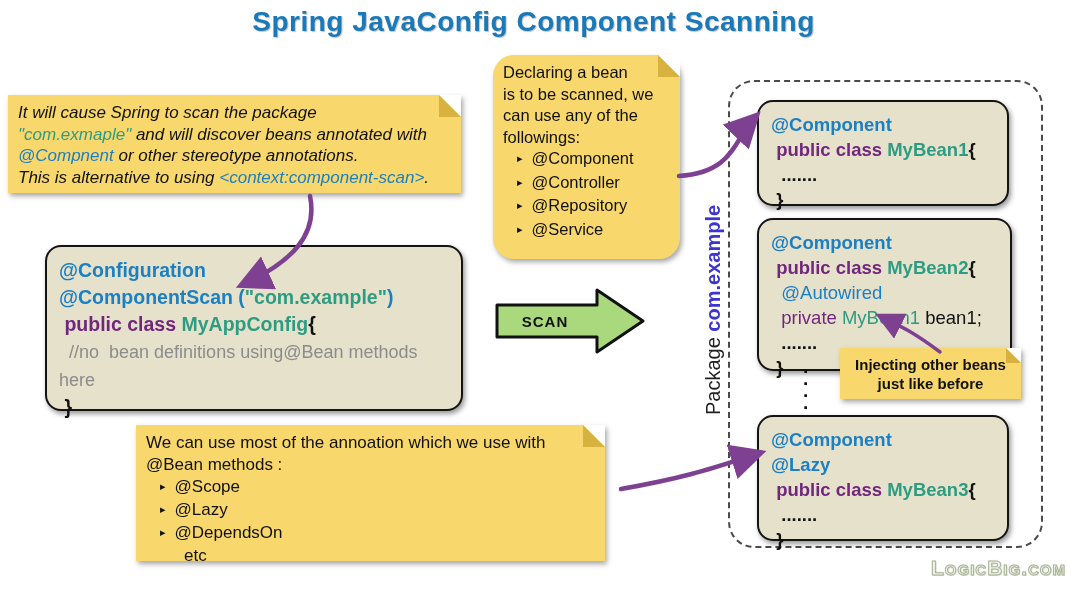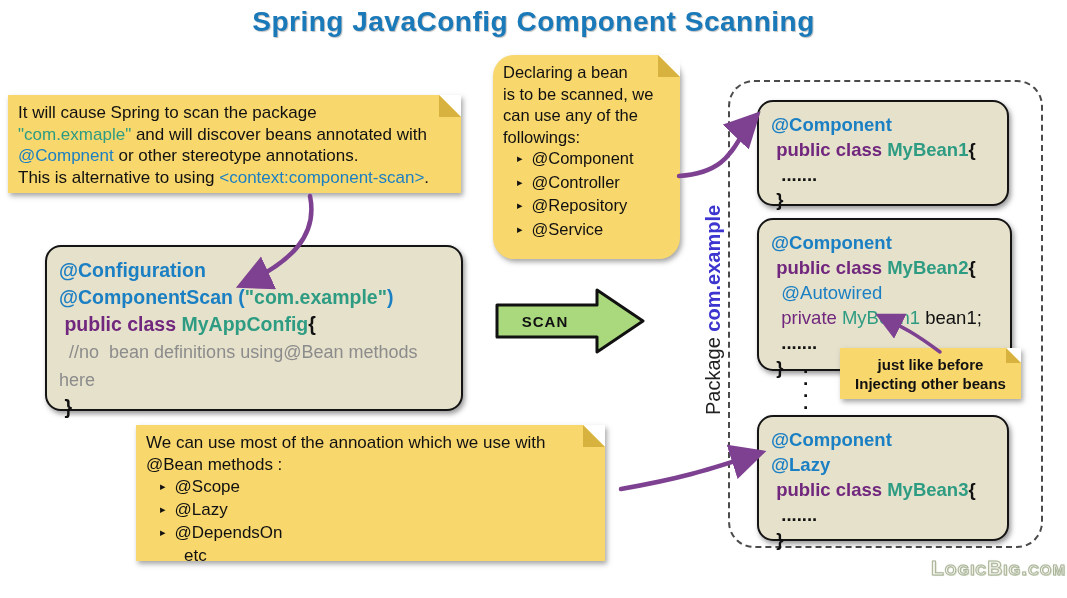--- a/index.html
+++ b/index.html
@@ -13,21 +13,21 @@
 
   
   .note { position:absolute; background:#f8d76d; box-shadow:2px 3px 5px rgba(80,80,80,.5);
           color:#111; }
   .fold-w, .fold-d { position:absolute; top:0; right:0; width:22px; height:22px; }
   .fold-w { background:#fff; clip-path:polygon(0 0,100% 0,100% 100%); }
   .fold-d { background:#d8b23f; clip-path:polygon(0 0,100% 100%,0 100%); }
   .note .inner { position:relative; padding:7px 10px; }
 
   .note-a { left:8px; top:95px; width:453px; height:98px; font-size:17px; }
-  .note-a .inner div { line-height:21.5px; white-space:pre-wrap; }
+  .note-a .inner div { line-height:21.5px; white-space:pre-wrap;font-style:italic; }
 
   .note-b { left:493px; top:55px; width:187px; height:204px; font-size:16.5px;border-radius:21px; }
   .note-b .inner div { line-height:21.5px; }
 
   .note-c { left:136px; top:425px; width:469px; height:136px; font-size:17px; }
   .note-c .inner div { line-height:22px; }
 
   .note-inject { left:840px; top:348px; width:181px; height:51px; font-size:15px;
                  font-weight:bold; text-align:center; z-index:6; }
   .note-inject .fold-w, .note-inject .fold-d { width:15px; height:15px; }
@@ -191,22 +191,22 @@
         <div class="tl"><span class="bk"> }</span></div>
       </div>
   </div>
 
   <div class="vdots">····</div>
 
   <div class="note note-inject">
     <div class="fold-w"></div>
     <div class="fold-d"></div>
     <div class="inner">
+      <div>Injecting other beans</div>
       <div>just like before</div>
-      <div>Injecting other beans</div>
     </div>
   </div>
 
   <div class="codebox bean bean-3">
     <div class="inner">
         <div class="tl"><span class="blue">@Component</span></div>
         <div class="tl"><span class="blue">@Lazy</span></div>
         <div class="tl"><span class="purple"> public class </span><span class="teal">MyBean3</span><span class="bk">{</span></div>
         <div class="tl"><span class="bk">  .......</span></div>
         <div class="tl"><span class="bk"> }</span></div>

